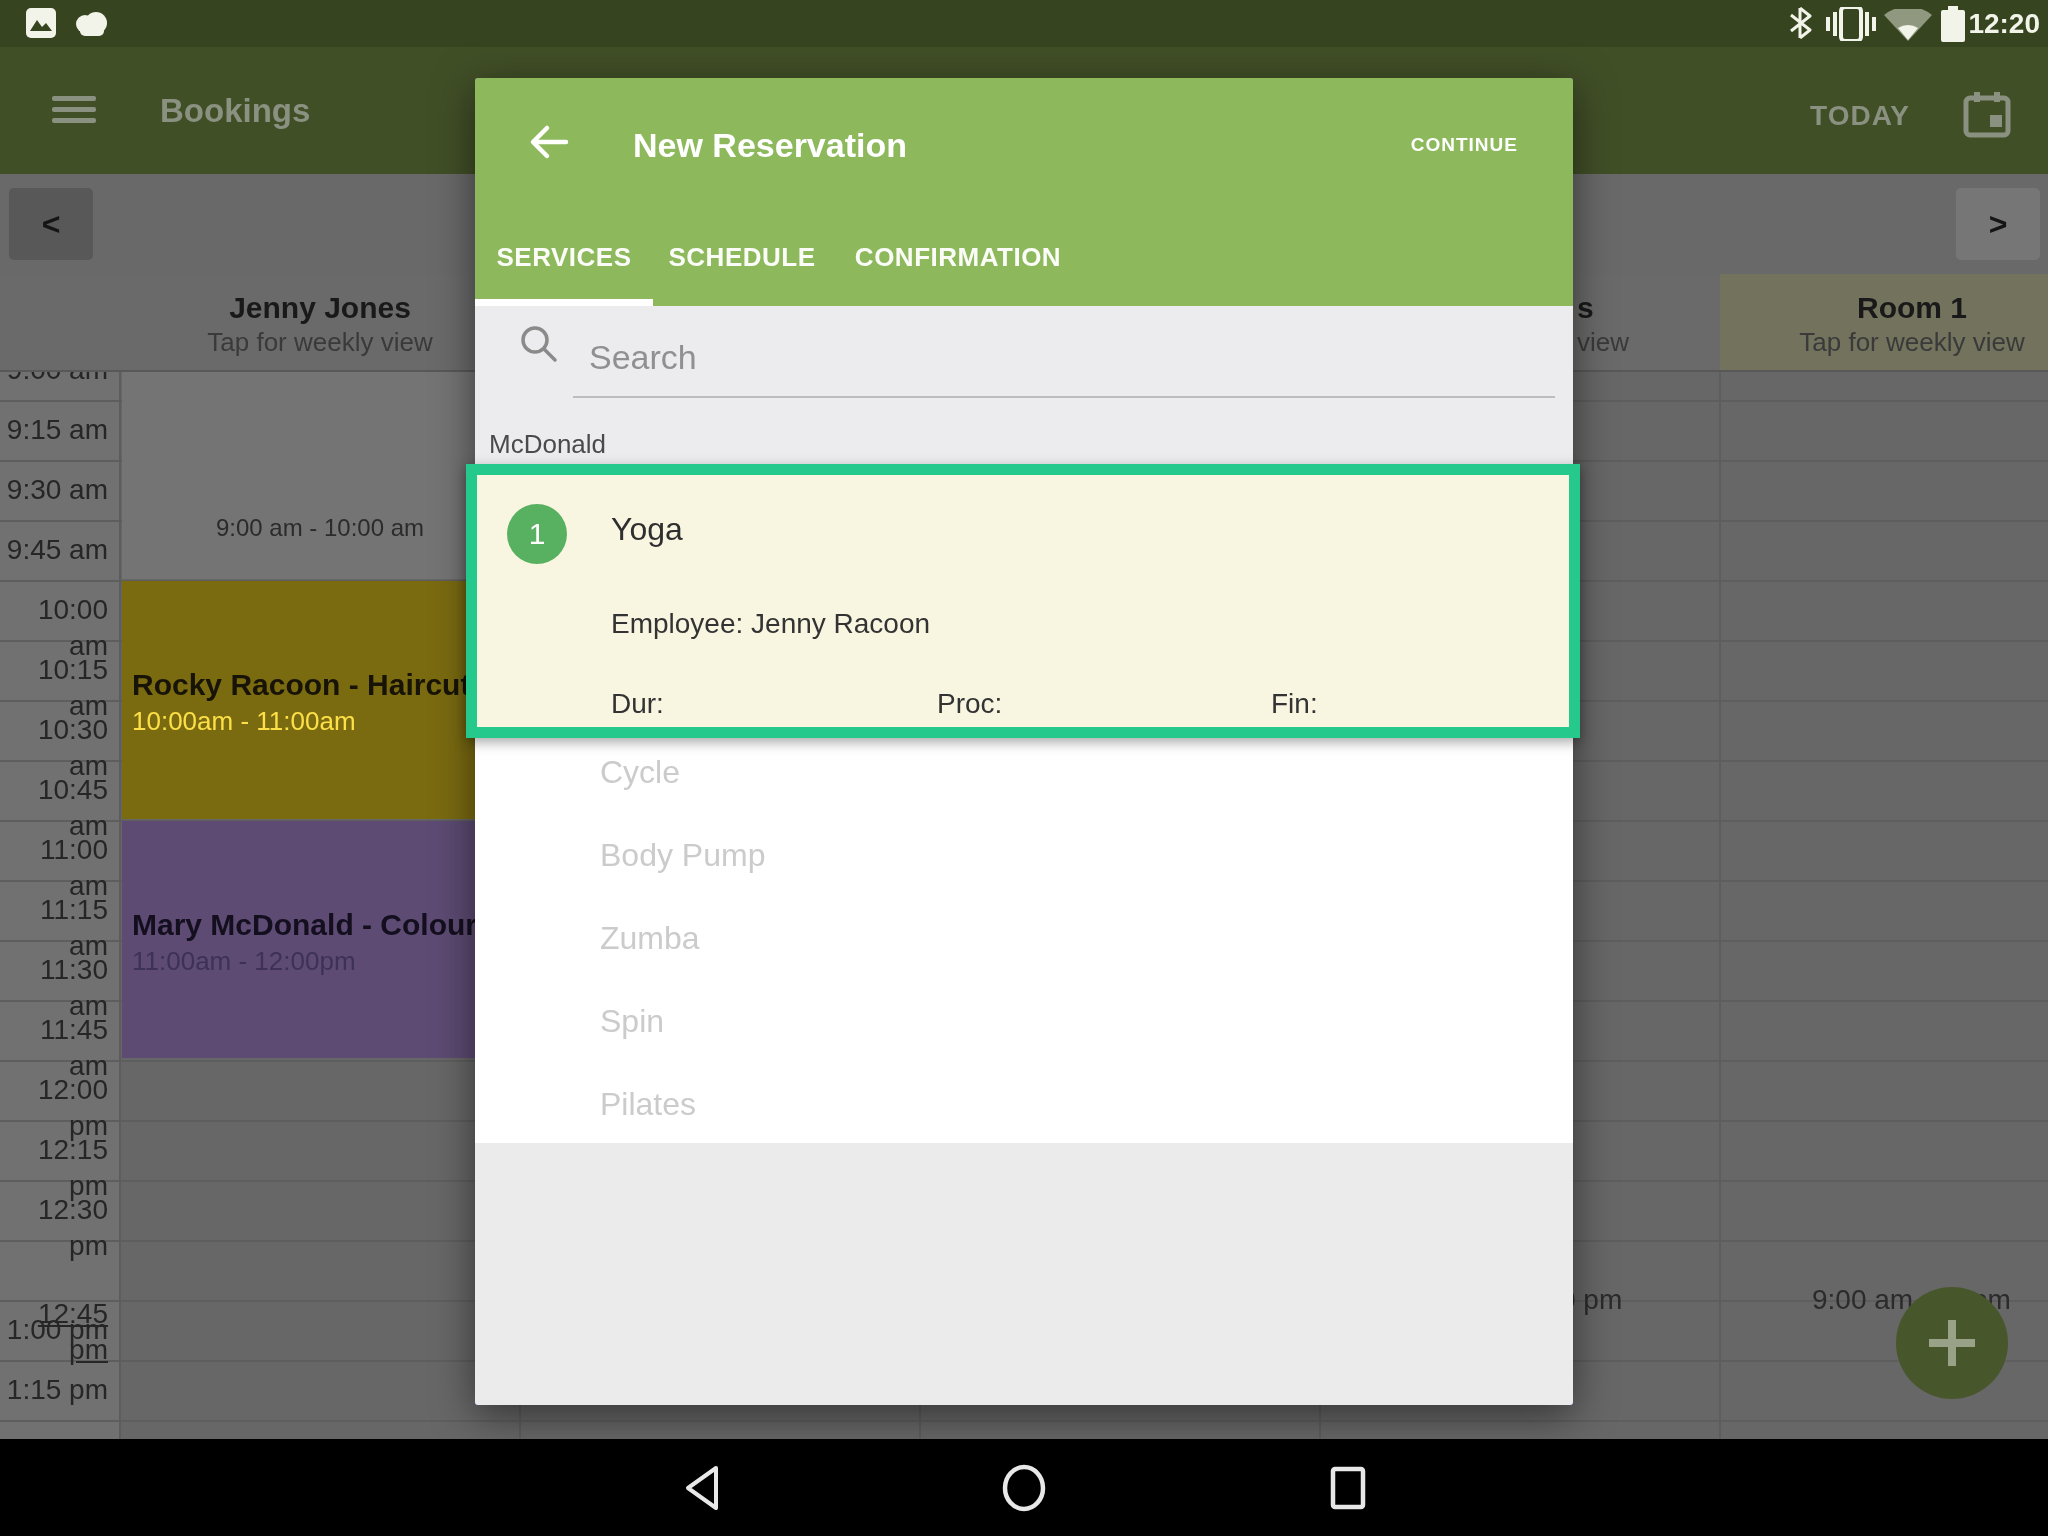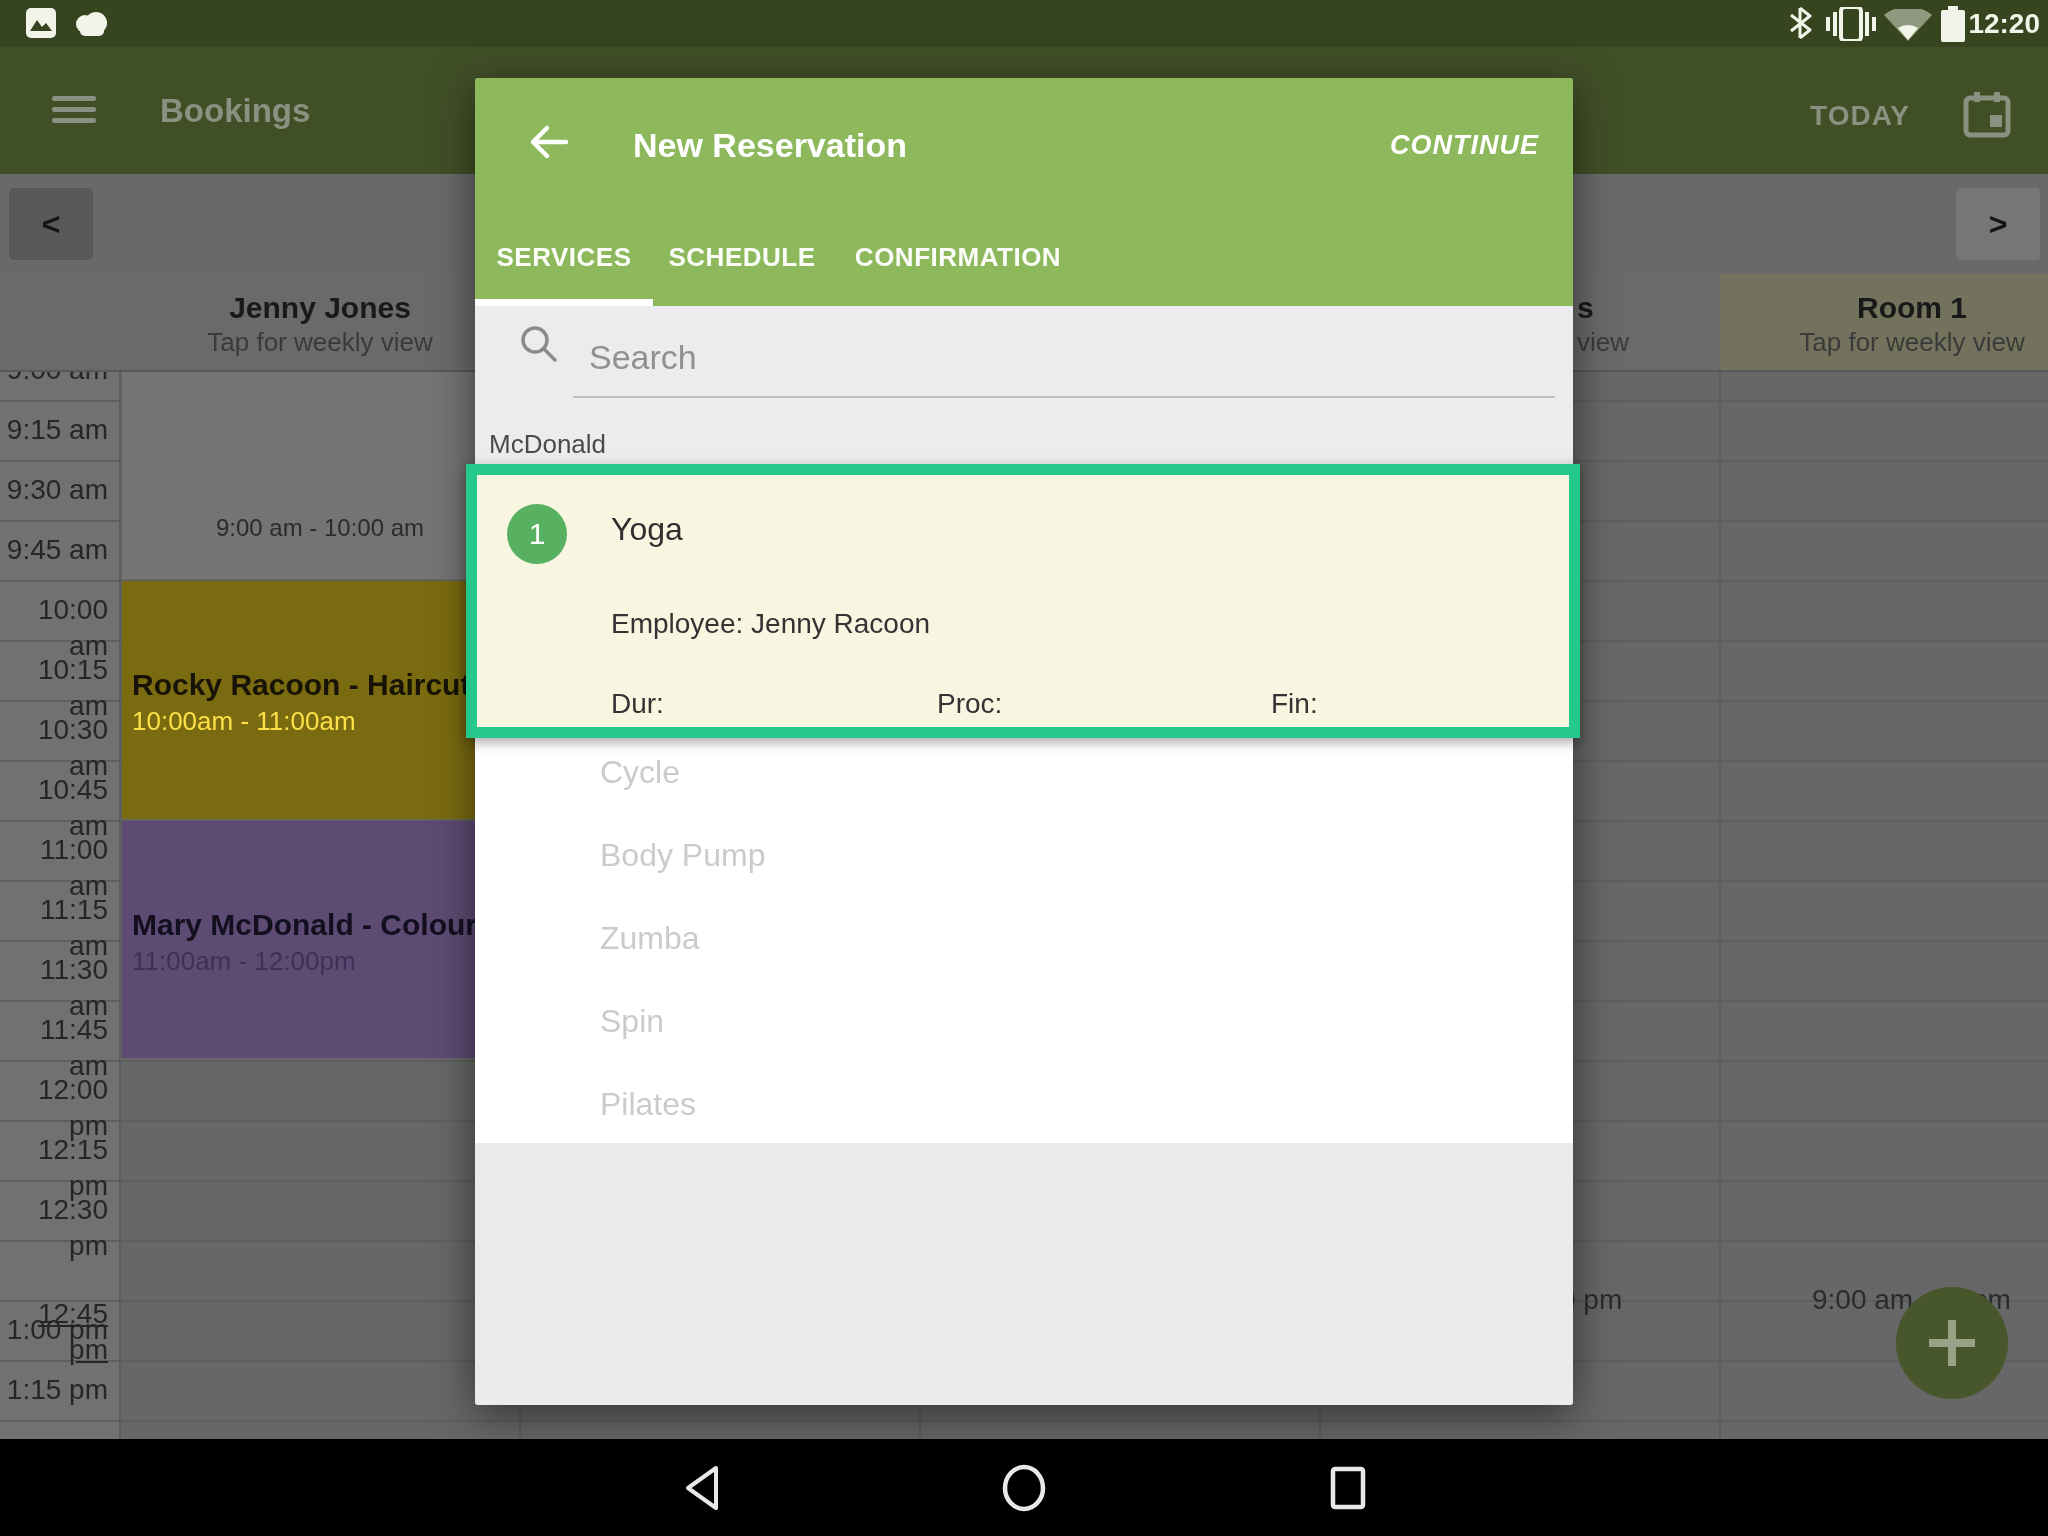--- a/index.html
+++ b/index.html
@@ -47,21 +47,21 @@
   #fab .ph,#fab .pv{position:absolute;background:#99A287;}
   #fab .ph{left:33px;top:52px;width:46px;height:8px;}
   #fab .pv{left:52px;top:33px;width:8px;height:46px;}
 
   
   #modal{left:475px;top:78px;width:1098px;height:1327px;z-index:20;background:#8b5cf6;
          box-shadow:0 10px 40px rgba(0,0,0,.5);border-radius:3px;}
   #modal-header{left:0;top:0;width:1098px;height:228px;background:#8DB95C;border-radius:3px 3px 0 0;}
   #back-arrow{left:50px;top:40px;}
   #modal-title{left:158px;top:46px;font-size:34px;font-weight:bold;color:#FFF;line-height:42px;}
-  #continue-btn{right:34px;top:50px;font-size:27px;font-weight:bold;color:#FFF;letter-spacing:1px;line-height:34px;font-style:italic;}
+  #continue-btn{right:55px;top:50px;font-size:19px;font-weight:bold;color:#FFF;letter-spacing:1px;line-height:34px;}
   #tabs{left:0;bottom:0;height:98px;display:flex;}
   .tab{height:98px;display:flex;align-items:center;justify-content:center;
        font-size:26px;font-weight:bold;color:rgba(255,255,255,.96);letter-spacing:.5px;position:relative;}
   .tab:nth-child(1){width:178px;}
   .tab:nth-child(2){width:178px;}
   .tab:nth-child(3){width:254px;}
   .tab.active:after{content:"";position:absolute;left:0;bottom:0;width:100%;height:7px;background:#FFF;}
   #searchrow{left:0;top:228px;width:1098px;height:158px;background:#ECECEF;}
   #search-underline{left:98px;top:90px;width:982px;height:2px;background:#BDBDBD;}
   #search-input{left:112px;top:24px;width:900px;height:52px;background:transparent;border:none;outline:none;

